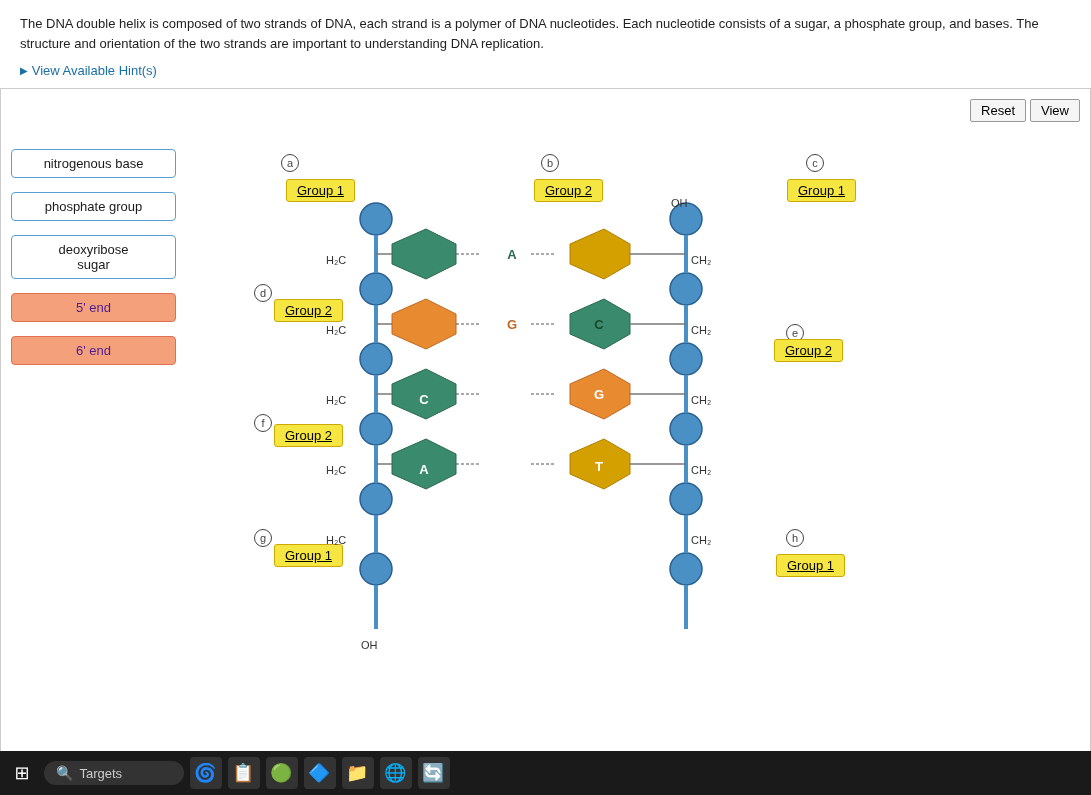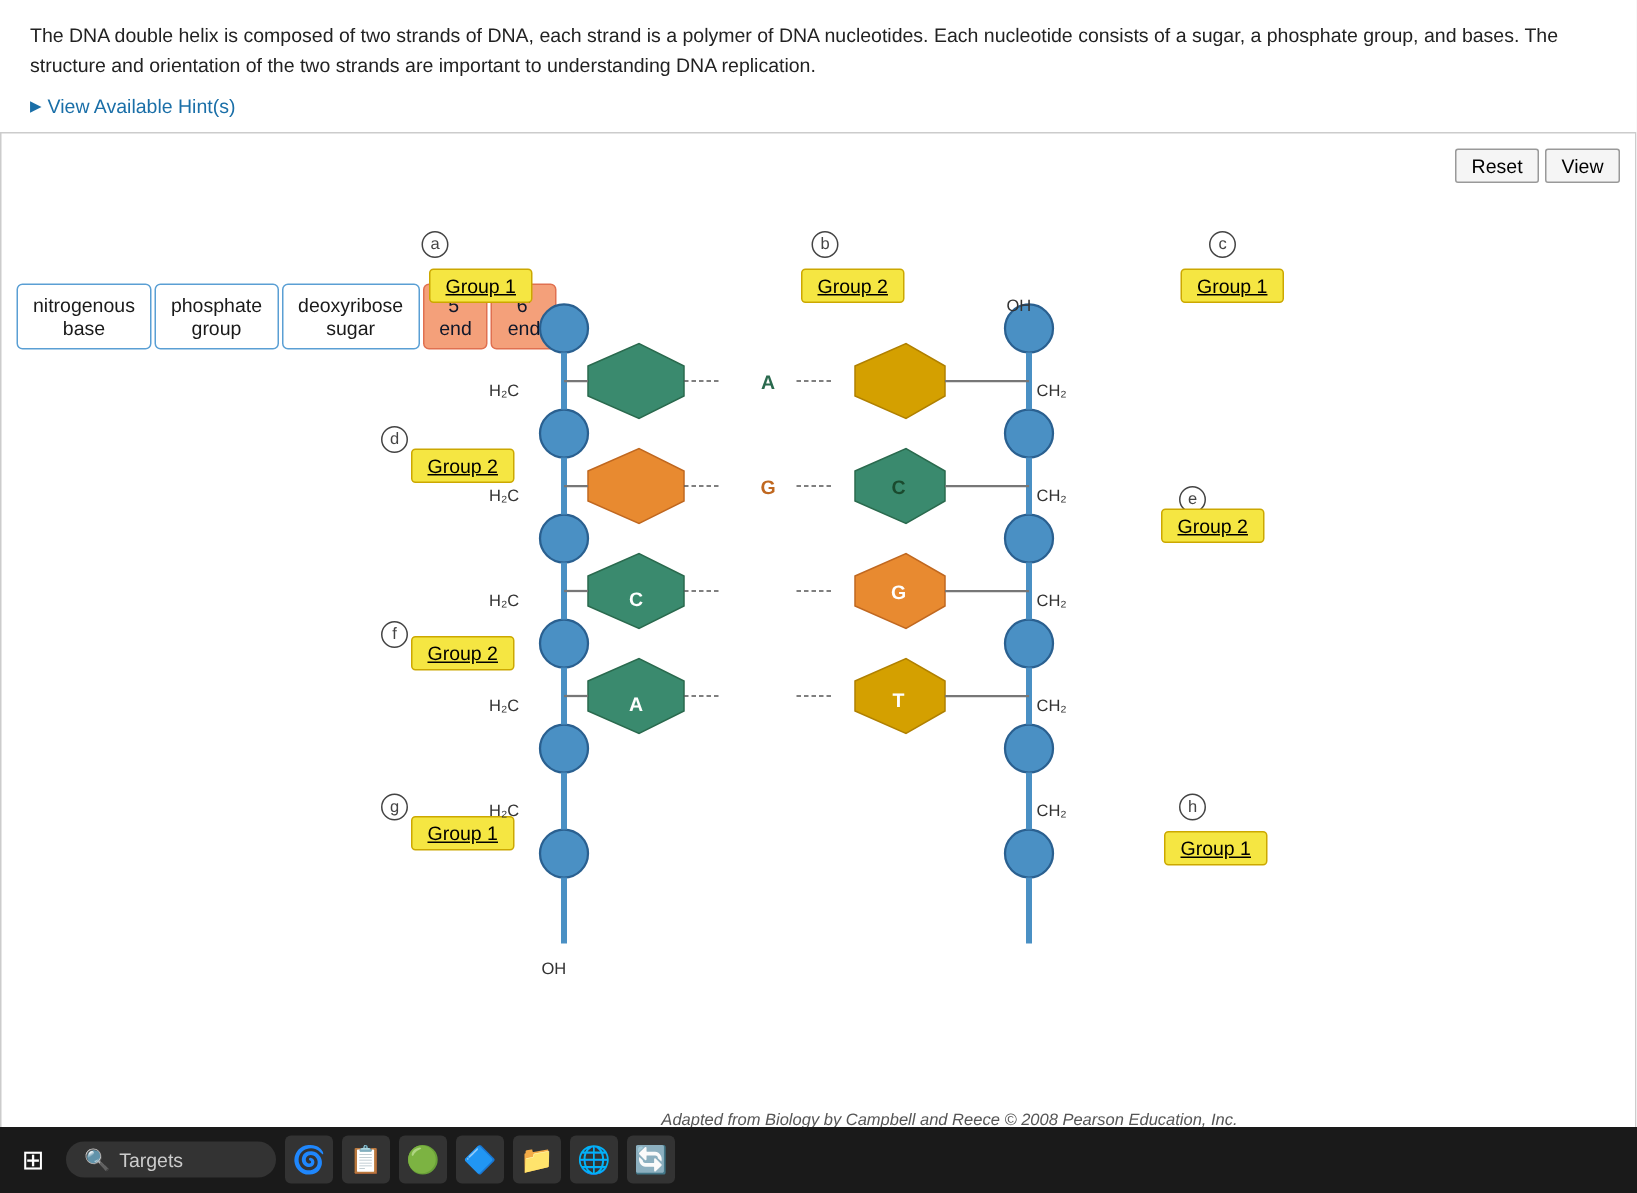--- a/index.html
+++ b/index.html
@@ -63,38 +63,37 @@
       cursor: pointer;
       border-radius: 2px;
     }
     
     .label-sidebar {
       position: absolute;
       left: 10px;
       top: 60px;
       width: 165px;
       display: flex;
-      flex-direction: row;
-      gap: 2px;
-      margin-top: 40px;
+      flex-direction: column;
+      gap: 14px;
     }
     .label-item {
       border: 1.5px solid #5a9fd4;
       border-radius: 4px;
       padding: 6px 10px;
       font-size: 13px;
       color: #1a1a1a;
       background: white;
       cursor: grab;
       text-align: center;
     }
     .label-item.salmon {
       background: #f4a07a;
       border-color: #e07050;
-      color: #0f172a;
+      color: #4c1d95;
     }
 
     
     .dna-area {
       position: absolute;
       left: 185px;
       top: 40px;
       right: 10px;
       bottom: 50px;
     }
@@ -317,21 +316,20 @@
         <line x1="76" y1="65" x2="60" y2="65" stroke="#777" stroke-width="1.5"></line>
         <line x1="314" y1="65" x2="370" y2="65" stroke="#777" stroke-width="1.5"></line>
         <line x1="76" y1="135" x2="60" y2="135" stroke="#777" stroke-width="1.5"></line>
         <line x1="314" y1="135" x2="370" y2="135" stroke="#777" stroke-width="1.5"></line>
         <line x1="76" y1="205" x2="60" y2="205" stroke="#777" stroke-width="1.5"></line>
         <line x1="314" y1="205" x2="370" y2="205" stroke="#777" stroke-width="1.5"></line>
         <line x1="76" y1="275" x2="60" y2="275" stroke="#777" stroke-width="1.5"></line>
         <line x1="314" y1="275" x2="370" y2="275" stroke="#777" stroke-width="1.5"></line>
       </svg>
 
-      <div class="caption">Adapted from Biology by Campbell and Reece © 2008 Pearson Education, Inc.</div>
     </div>
   </div>
 </div>
 
 <div class="submit-area" style="background:white;padding:6px 20px;border-top:1px solid #ddd;">
   <button class="submit-btn" style="background:#2d5a9e;color:white;border:none;padding:5px 16px;font-size:14px;cursor:pointer;border-radius:2px;">Submit</button>
 </div>
 
 <div class="taskbar" style="position:fixed;bottom:0;left:0;width:1091px;height:44px;background:#1a1a1a;display:flex;align-items:center;gap:6px;padding:0 6px;">
   <div class="taskbar-icon" style="color:white;">⊞</div>

